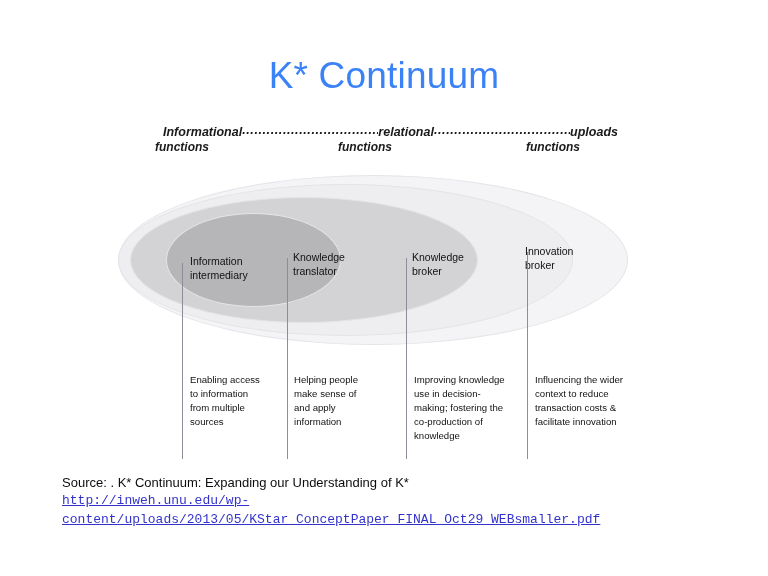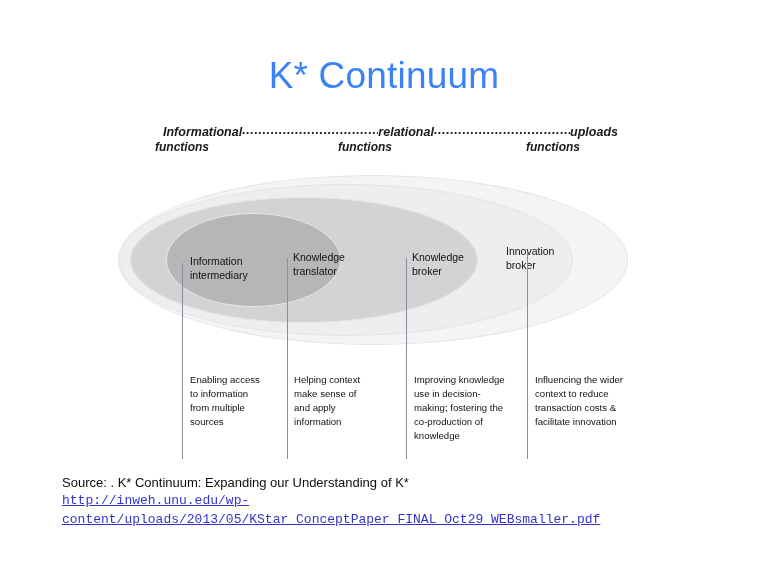--- a/index.html
+++ b/index.html
@@ -188,38 +188,38 @@
     <div>intermediary</div>
   </div>
   <div class="stage-label" id="lbl-1" style="left: 293px; top: 136px;">
     <div>Knowledge</div>
     <div>translator</div>
   </div>
   <div class="stage-label" id="lbl-2" style="left: 412px; top: 136px;">
     <div>Knowledge</div>
     <div>broker</div>
   </div>
-  <div class="stage-label" id="lbl-3" style="left: 506px; top: 130px;">
+  <div class="stage-label" id="lbl-3" style="left: 525px; top: 130px;">
     <div>Innovation</div>
     <div>broker</div>
   </div>
 
   <div class="leader" id="ln-0" style="left: 182px; top: 148px; height: 196px; background: rgb(141, 141, 154);"></div>
   <div class="leader" id="ln-1" style="left: 287px; top: 143px; height: 201px; background: rgb(141, 141, 154);"></div>
   <div class="leader" id="ln-2" style="left: 406px; top: 143px; height: 201px; background: rgb(141, 141, 154);"></div>
   <div class="leader" id="ln-3" style="left: 527px; top: 137px; height: 207px; background: rgb(141, 141, 154);"></div>
 
   <div class="desc" id="ds-0" style="left: 190px; top: 258px;">
       <div>Enabling access</div>
       <div>to information</div>
       <div>from multiple</div>
       <div>sources</div>
     </div>
   <div class="desc" id="ds-1" style="left: 294px; top: 258px;">
-      <div>Helping context</div>
+      <div>Helping people</div>
       <div>make sense of</div>
       <div>and apply</div>
       <div>information</div>
     </div>
   <div class="desc" id="ds-2" style="left: 414px; top: 258px;">
       <div>Improving knowledge</div>
       <div>use in decision-</div>
       <div>making; fostering the</div>
       <div>co-production of</div>
       <div>knowledge</div>

